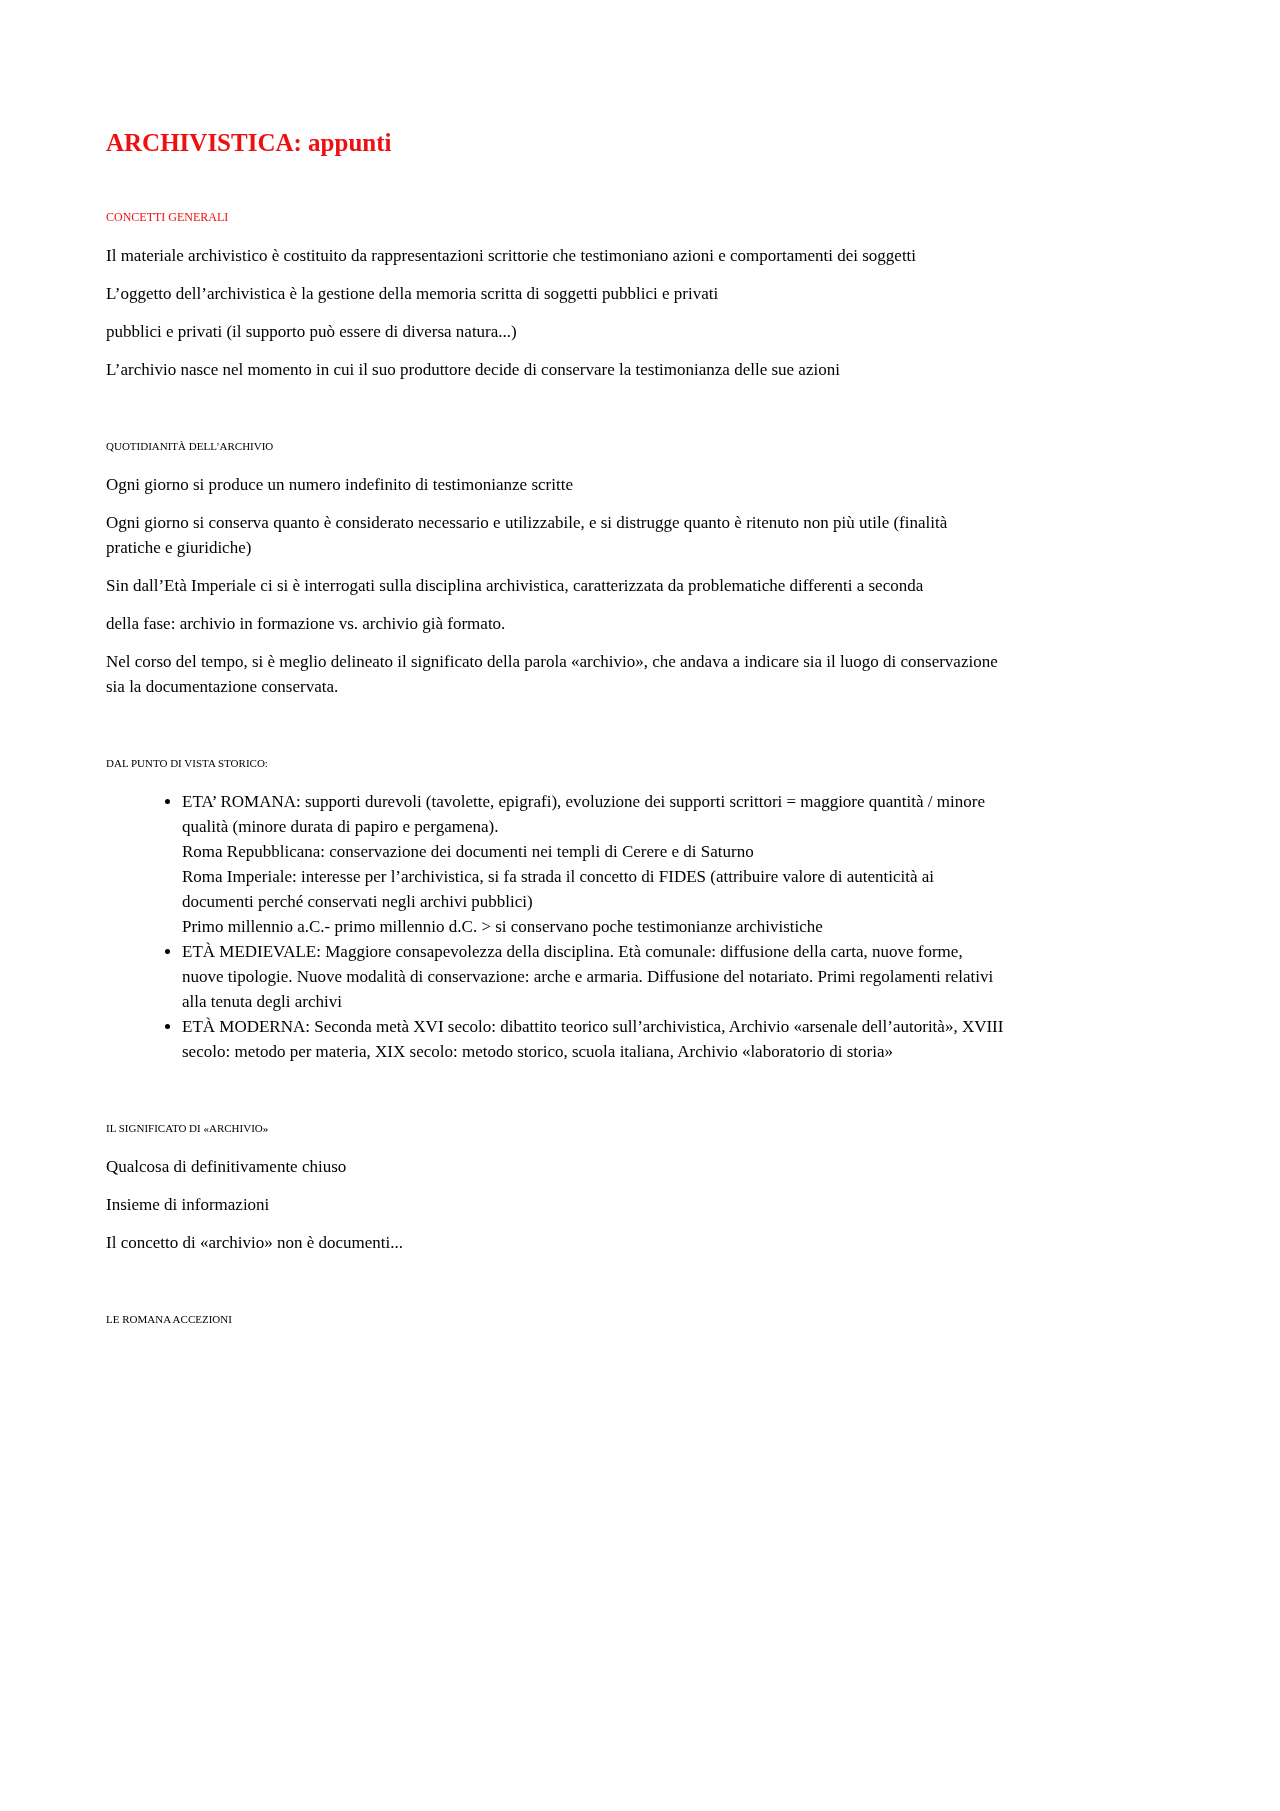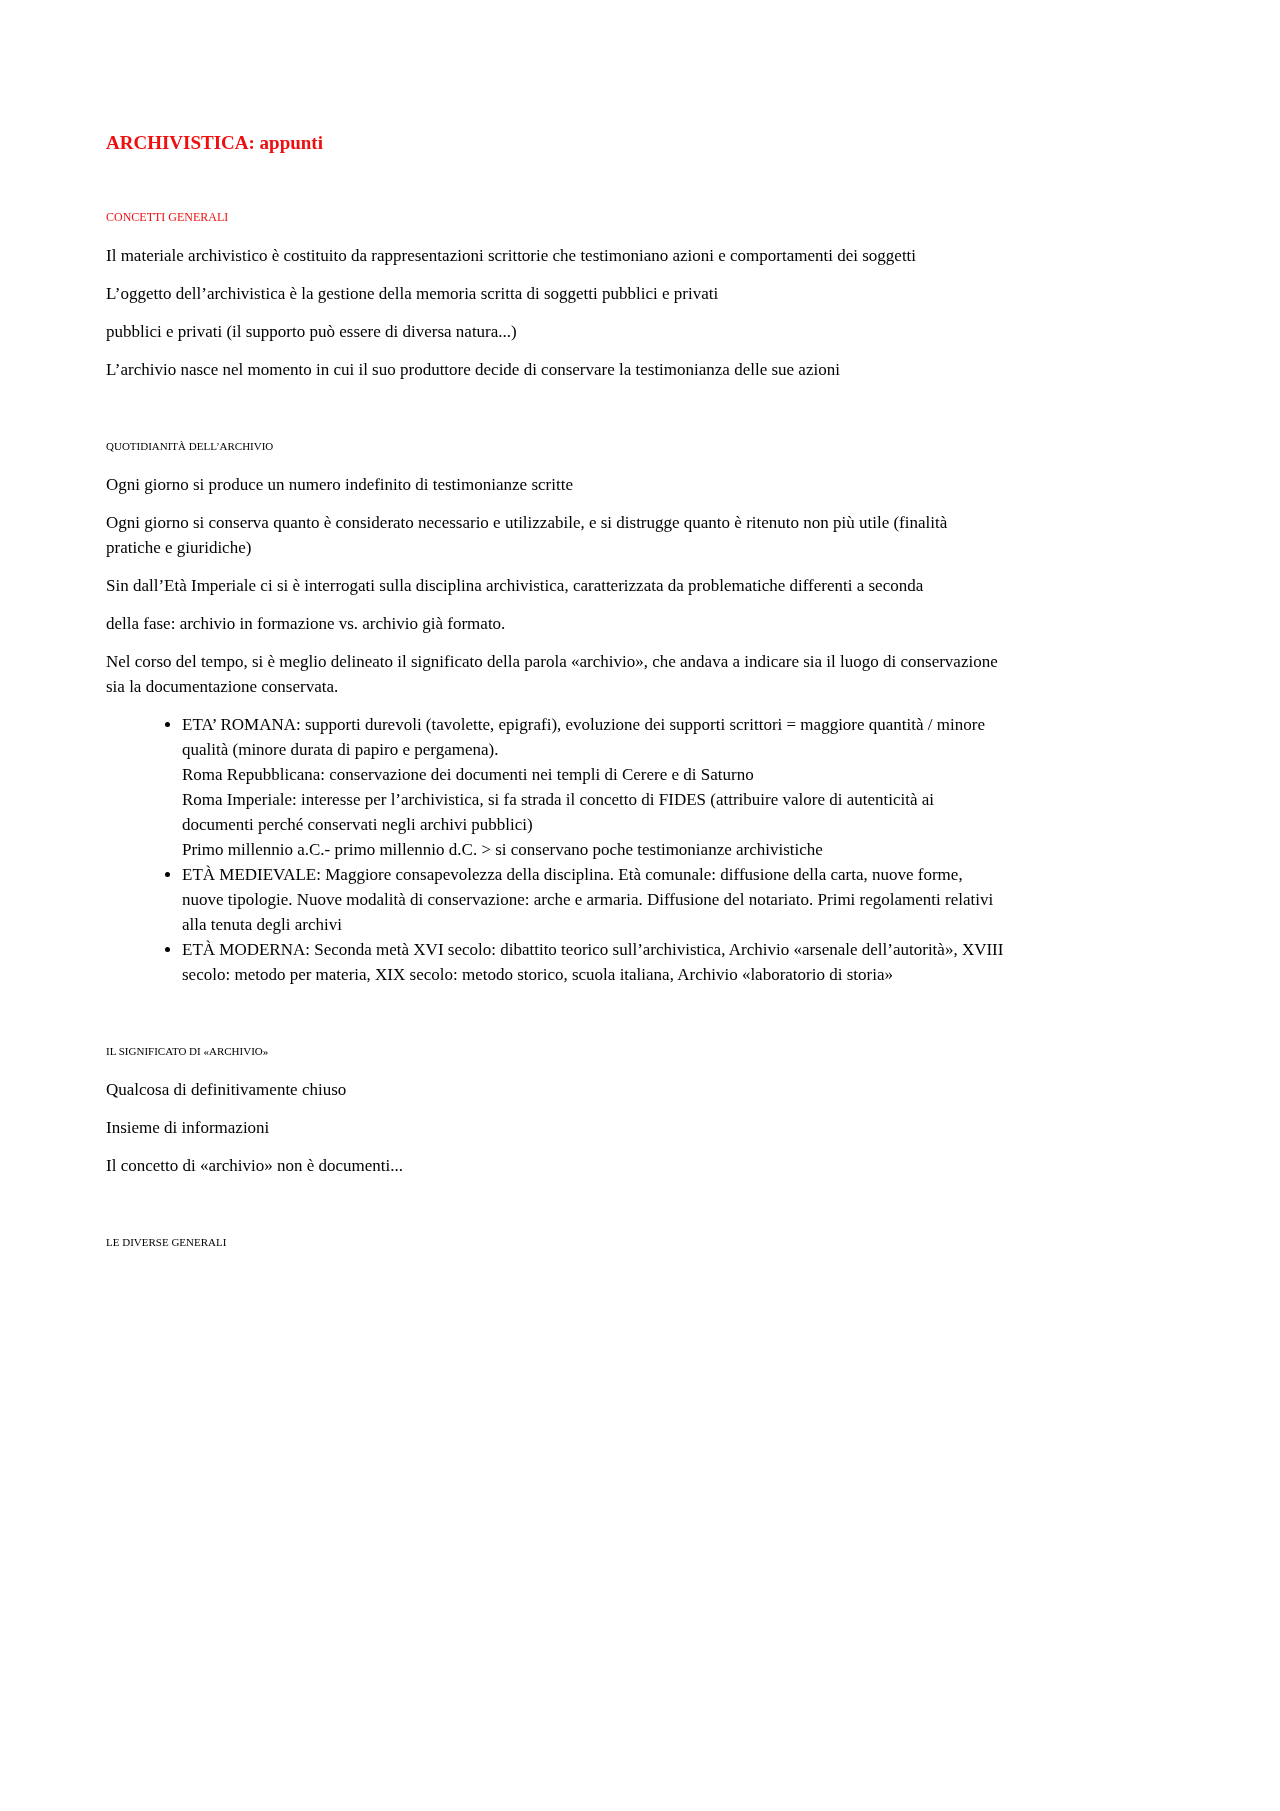--- a/index.html
+++ b/index.html
@@ -14,21 +14,21 @@
     box-sizing:border-box;
     padding:130px 0 0 106px;
     background:var(--paper);
     font-family:"Liberation Serif", serif;
     font-size:17px;
     color:var(--ink);
     overflow:hidden;
   }
   .content{width:900px;}
   .doc-title{
-    font-size:19px;
+    font-size:25px;
     font-weight:bold;
     color:var(--red);
     margin:0 0 50px 0;
     line-height:25px;
   }
   .red-heading{
     font-size:12px;
     font-weight:normal;
     color:var(--red);
     margin:0 0 13px 0;
@@ -73,32 +73,33 @@
     <p class="body-par">L’archivio nasce nel momento in cui il suo produttore decide di conservare la testimonianza delle sue azioni</p>
 
     <h2 class="section-heading">QUOTIDIANITÀ DELL’ARCHIVIO</h2>
 
     <p class="body-par">Ogni giorno si produce un numero indefinito di testimonianze scritte</p>
     <p class="body-par">Ogni giorno si conserva quanto è considerato necessario e utilizzabile, e si distrugge quanto è ritenuto non più utile (finalità pratiche e giuridiche)</p>
     <p class="body-par">Sin dall’Età Imperiale ci si è interrogati sulla disciplina archivistica, caratterizzata da problematiche differenti a seconda</p>
     <p class="body-par">della fase: archivio in formazione vs. archivio già formato.</p>
     <p class="body-par">Nel corso del tempo, si è meglio delineato il significato della parola «archivio», che andava a indicare sia il luogo di conservazione sia la documentazione conservata.</p>
 
+    <h2 class="section-heading">DAL PUNTO DI VISTA STORICO:</h2>
 
     <ul class="bullet-list">
       <li>ETA’ ROMANA: supporti durevoli (tavolette, epigrafi), evoluzione dei supporti scrittori = maggiore quantità / minore qualità (minore durata di papiro e pergamena).
 Roma Repubblicana: conservazione dei documenti nei templi di Cerere e di Saturno
 Roma Imperiale: interesse per l’archivistica, si fa strada il concetto di FIDES (attribuire valore di autenticità ai documenti perché conservati negli archivi pubblici)
 Primo millennio a.C.- primo millennio d.C. &gt; si conservano poche testimonianze archivistiche</li>
       <li>ETÀ MEDIEVALE: Maggiore consapevolezza della disciplina. Età comunale: diffusione della carta, nuove forme, nuove tipologie. Nuove modalità di conservazione: arche e armaria. Diffusione del notariato. Primi regolamenti relativi alla tenuta degli archivi</li>
       <li>ETÀ MODERNA: Seconda metà XVI secolo: dibattito teorico sull’archivistica, Archivio «arsenale dell’autorità», XVIII secolo: metodo per materia, XIX secolo: metodo storico, scuola italiana, Archivio «laboratorio di storia»</li>
     </ul>
 
     <h2 class="section-heading">IL SIGNIFICATO DI «ARCHIVIO»</h2>
 
     <p class="body-par">Qualcosa di definitivamente chiuso</p>
     <p class="body-par">Insieme di informazioni</p>
     <p class="body-par">Il concetto di «archivio» non è documenti...</p>
 
-    <h2 class="section-heading">LE DIVERSE GENERALI</h2>
+    <h2 class="section-heading">LE ROMANA ACCEZIONI</h2>
 
   </div>
 </div>
 
 </body></html>

